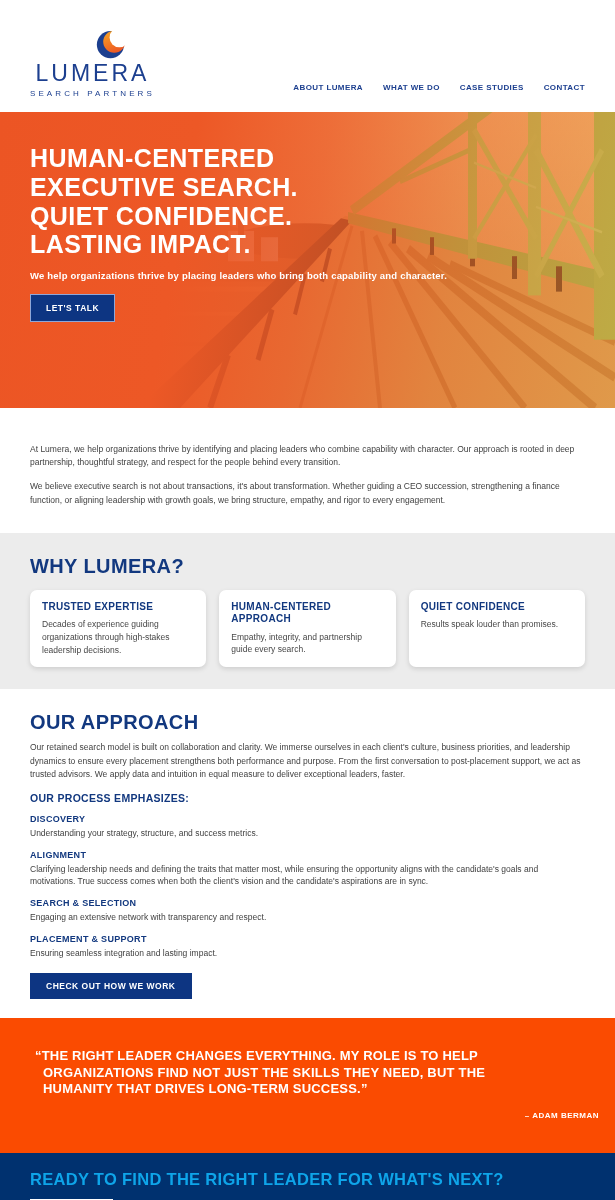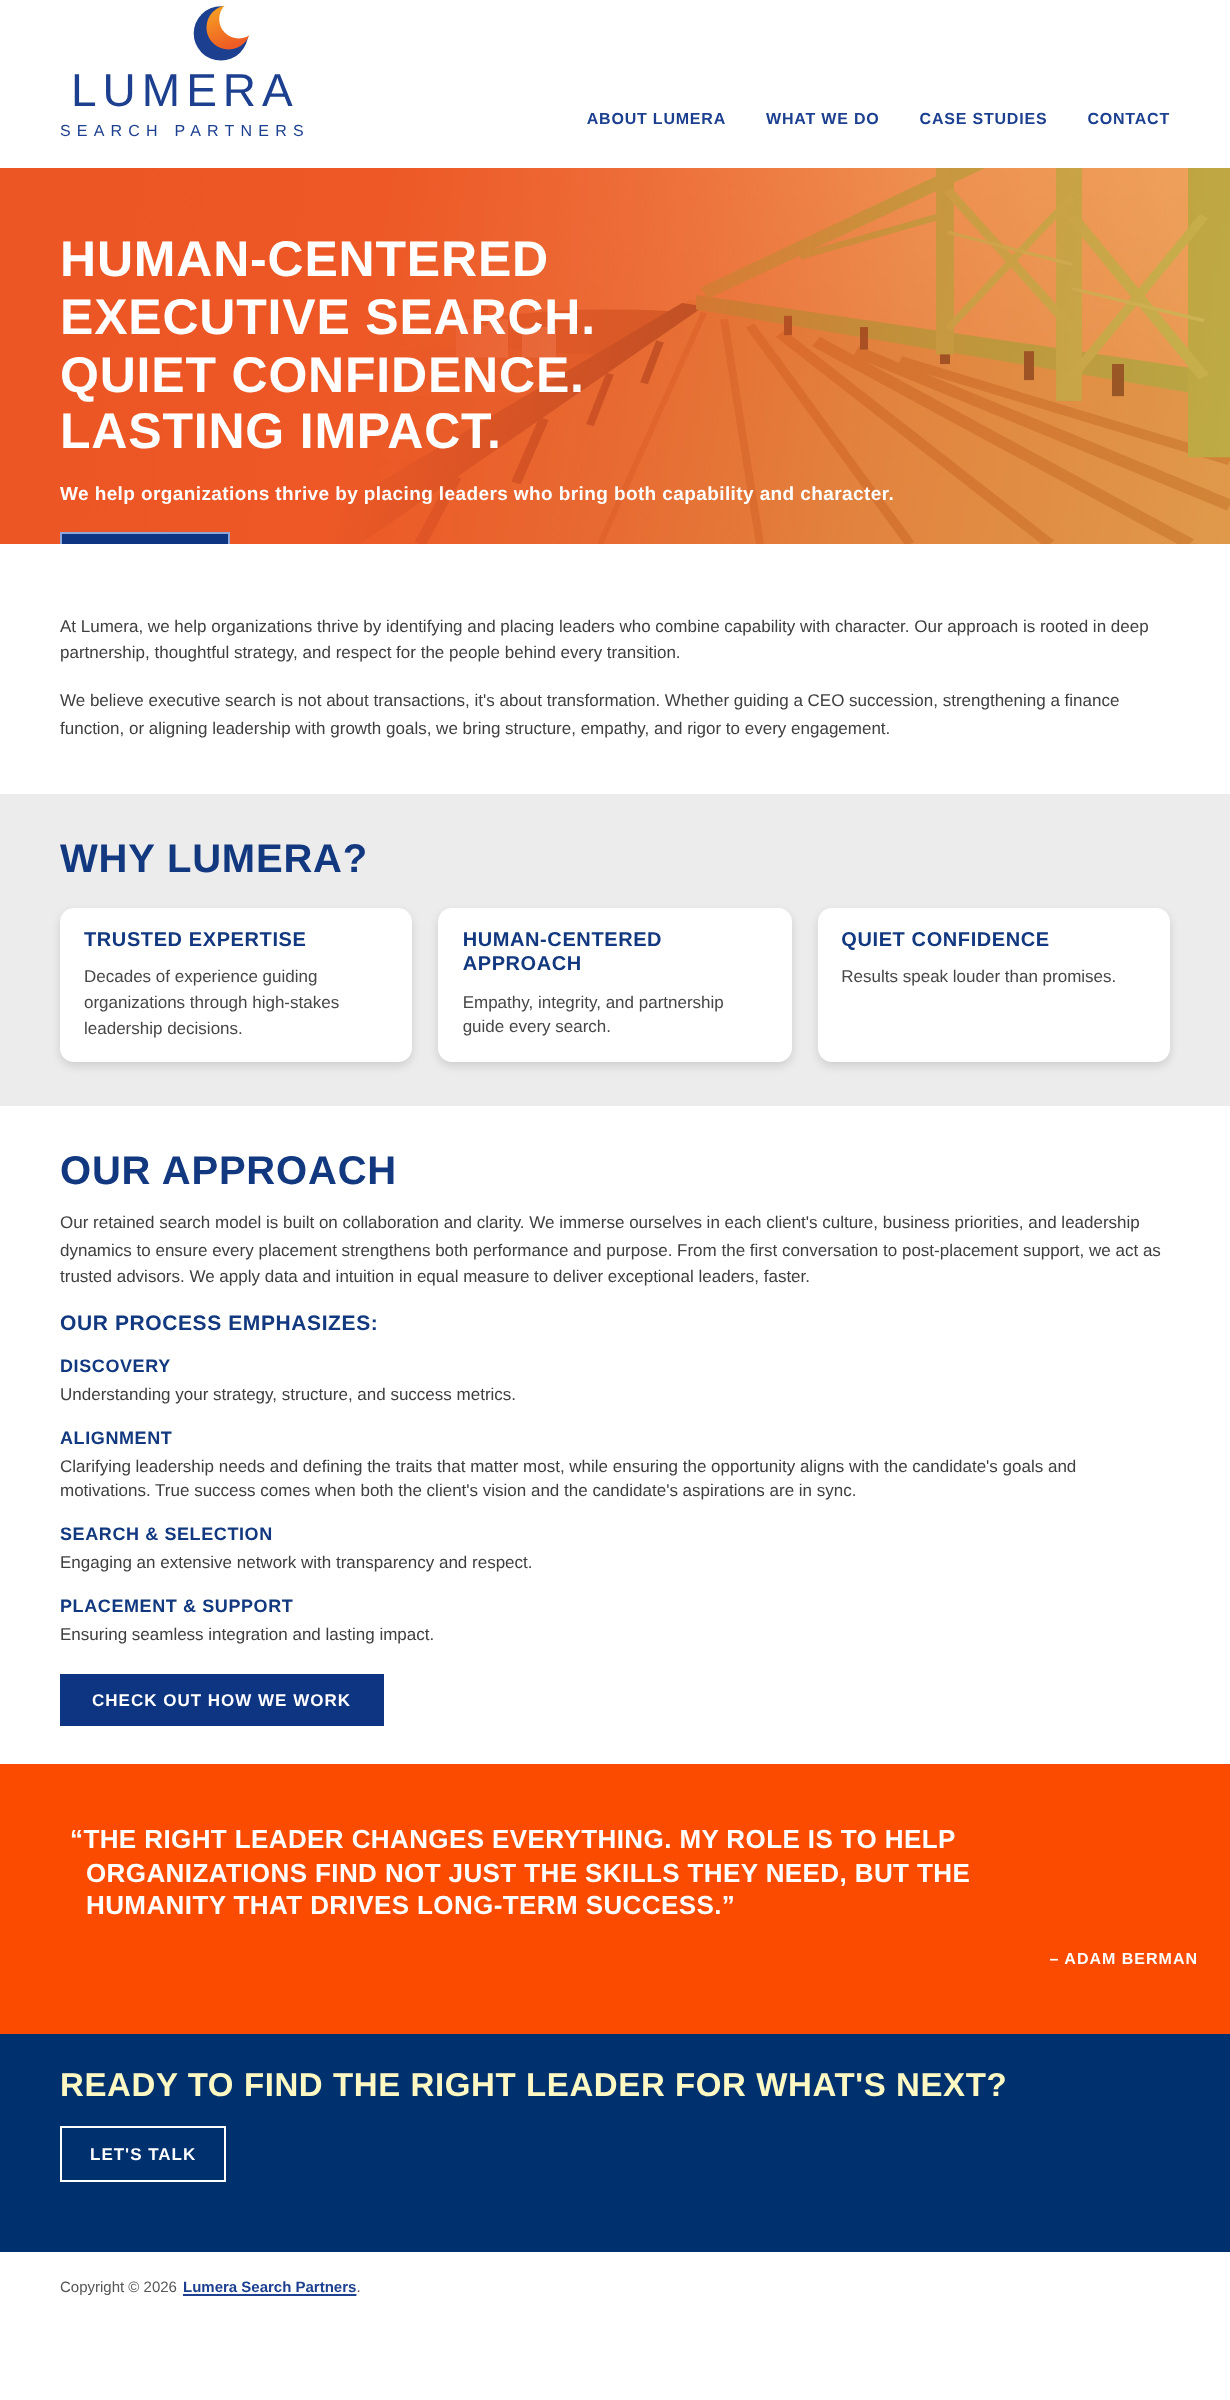--- a/index.html
+++ b/index.html
@@ -5,42 +5,42 @@
   * { margin:0; padding:0; box-sizing:border-box; }
   html,body { background:#ffffff; }
   body {
     width:615px; margin:0 auto; position:relative;
     font-family:"Liberation Sans", sans-serif;
     -webkit-font-smoothing:antialiased;
   }
 
   
   .site-header {
-    height:84px; background:#ffffff; display:flex;
+    height:112px; background:#ffffff; display:flex;
     align-items:flex-end; justify-content:space-between;
     padding:0 30px 14px 30px;
   }
   .logo { display:flex; flex-direction:column; align-items:center; cursor:pointer; }
   .logo-moon { width:34px; height:36px; margin-bottom:1px; margin-left:42px; }
   .logo-name {
     font-size:23px; font-weight:300; letter-spacing:3px;
     color:#1c3f8f; line-height:1;
   }
   .logo-tagline {
     font-size:8px; font-weight:400; letter-spacing:3.1px;
     color:#1c3f8f; margin-top:4px;
   }
   .main-nav { display:flex; gap:20px; padding-bottom:6px;text-align:center; }
   .main-nav a {
     font-size:8px; font-weight:800; letter-spacing:.4px;
     color:#1c3f8f; text-decoration:none; white-space:nowrap; cursor:pointer;
   }
 
   
-  .hero { position:relative; height:188px; overflow:hidden; }
+  .hero { position:relative; height:296px; overflow:hidden; }
   .hero-scene { position:absolute; inset:0; width:100%; height:100%; display:block; }
   .hero-overlay {
     position:absolute; inset:0;
     background:linear-gradient(100deg,
       #ec5524 0%, #ed5826 30%,
       rgba(238,90,38,.78) 50%,
       rgba(240,110,40,.52) 72%,
       rgba(242,150,55,.42) 100%);
   }
   .hero-content { position:relative; z-index:2; padding:32px 30px 0 30px; }
@@ -116,21 +116,21 @@
     padding-left:8px; text-indent:-8px;
   }
   .quote-attr {
     color:#ffffff; font-size:8px; font-weight:800; letter-spacing:.5px;
     text-align:right; margin-top:13px;
   }
 
   
   .cta-section { background:#00316f; padding:17px 30px 35px 30px; }
   .cta-heading {
-    color:#fef9c3; font-size:16.5px; font-weight:800; letter-spacing:.3px;
+    color:#0ea5e9; font-size:16.5px; font-weight:800; letter-spacing:.3px;
   }
   .btn-outline {
     display:inline-block; background:transparent; color:#ffffff;
     border:1px solid #ffffff; font-size:8.5px; font-weight:800;
     letter-spacing:.5px; padding:8px 14px; margin-top:10px; cursor:pointer;
     font-family:"Liberation Sans", sans-serif;
   }
 
   
   .site-footer { background:#ffffff; padding:13px 30px 24px 30px; }

